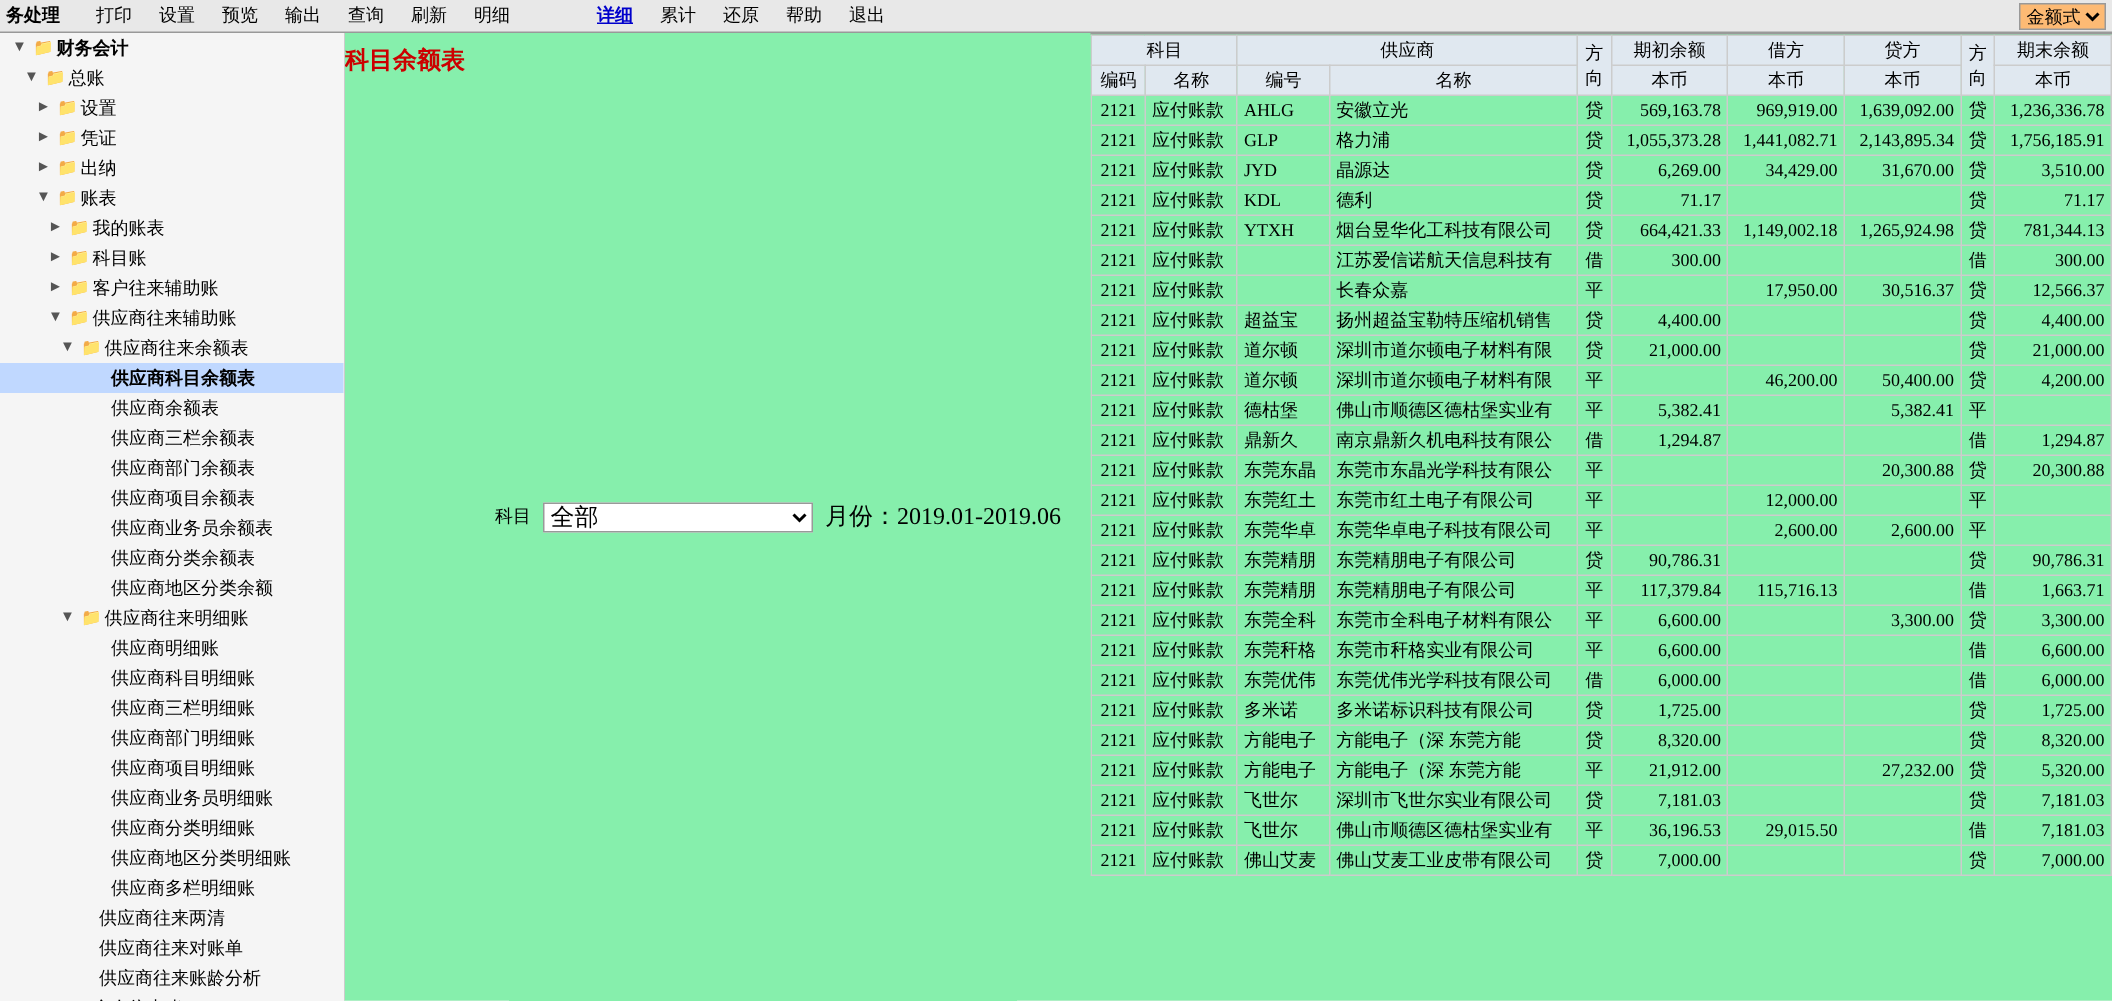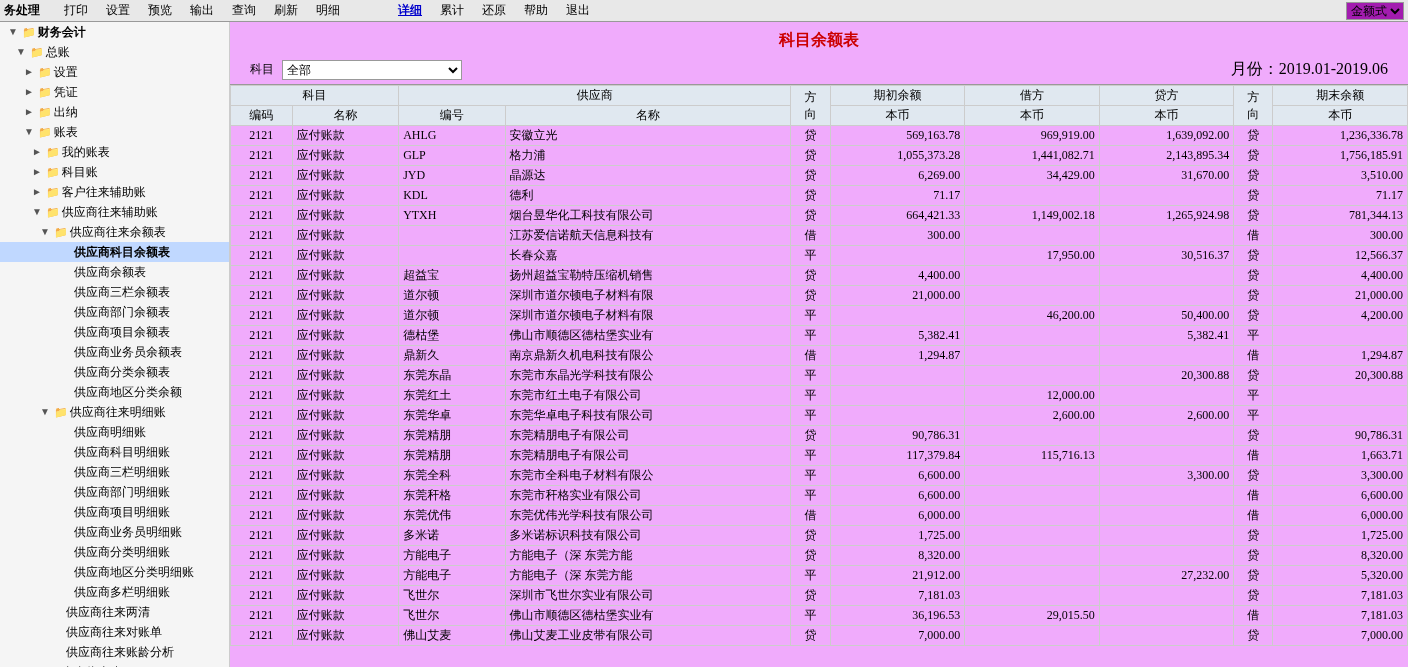--- a/index.html
+++ b/index.html
@@ -33,21 +33,21 @@
     .menu-item.active { color: #0000cc; font-weight: bold; text-decoration: underline; margin-left: 40px; }
     #top-right {
       display: flex;
       align-items: center;
       gap: 4px;
     }
     #format-select {
       font-size: 12px;
       height: 18px;
       border: 1px solid #999;
-      background: #a21caf;
+      background: #fdba74;
     }
 
     
     #main-layout {
       display: flex;
       height: calc(100vh - 22px);
     }
 
     
     #sidebar {
@@ -72,23 +72,23 @@
     .sidebar-item.indent3 { padding-left: 32px; }
     .sidebar-item.indent4 { padding-left: 40px; }
     .sidebar-item.indent5 { padding-left: 48px; }
     .expand-icon { font-size: 10px; color: #555; flex-shrink: 0; width: 12px; }
     .folder-icon { color: #e8a000; flex-shrink: 0; }
 
     
     #content {
       flex: 1;
       display: flex;
-      flex-direction: column;
+      flex-direction: row;
       overflow: hidden;
-      background: #f0abfc;
+      background: #86efac;
     }
     #content-header {
       text-align: center;
       font-size: 16px;
       font-weight: bold;
       padding: 8px 0 4px 0;
       color: #cc0000;
     }
     #filter-bar {
       display: flex;
@@ -101,21 +101,21 @@
       display: flex;
       align-items: center;
       gap: 8px;
     }
     #filter-right {
       font-size: 16px;
       color: #000;
     }
     .filter-label { font-size: 12px; }
     #subject-select {
-      font-size: 12px;
+      font-size: 16px;
       height: 20px;
       border: 1px solid #999;
       background: white;
       width: 180px;
     }
 
     
     #table-container {
       flex: 1;
       overflow: auto;

